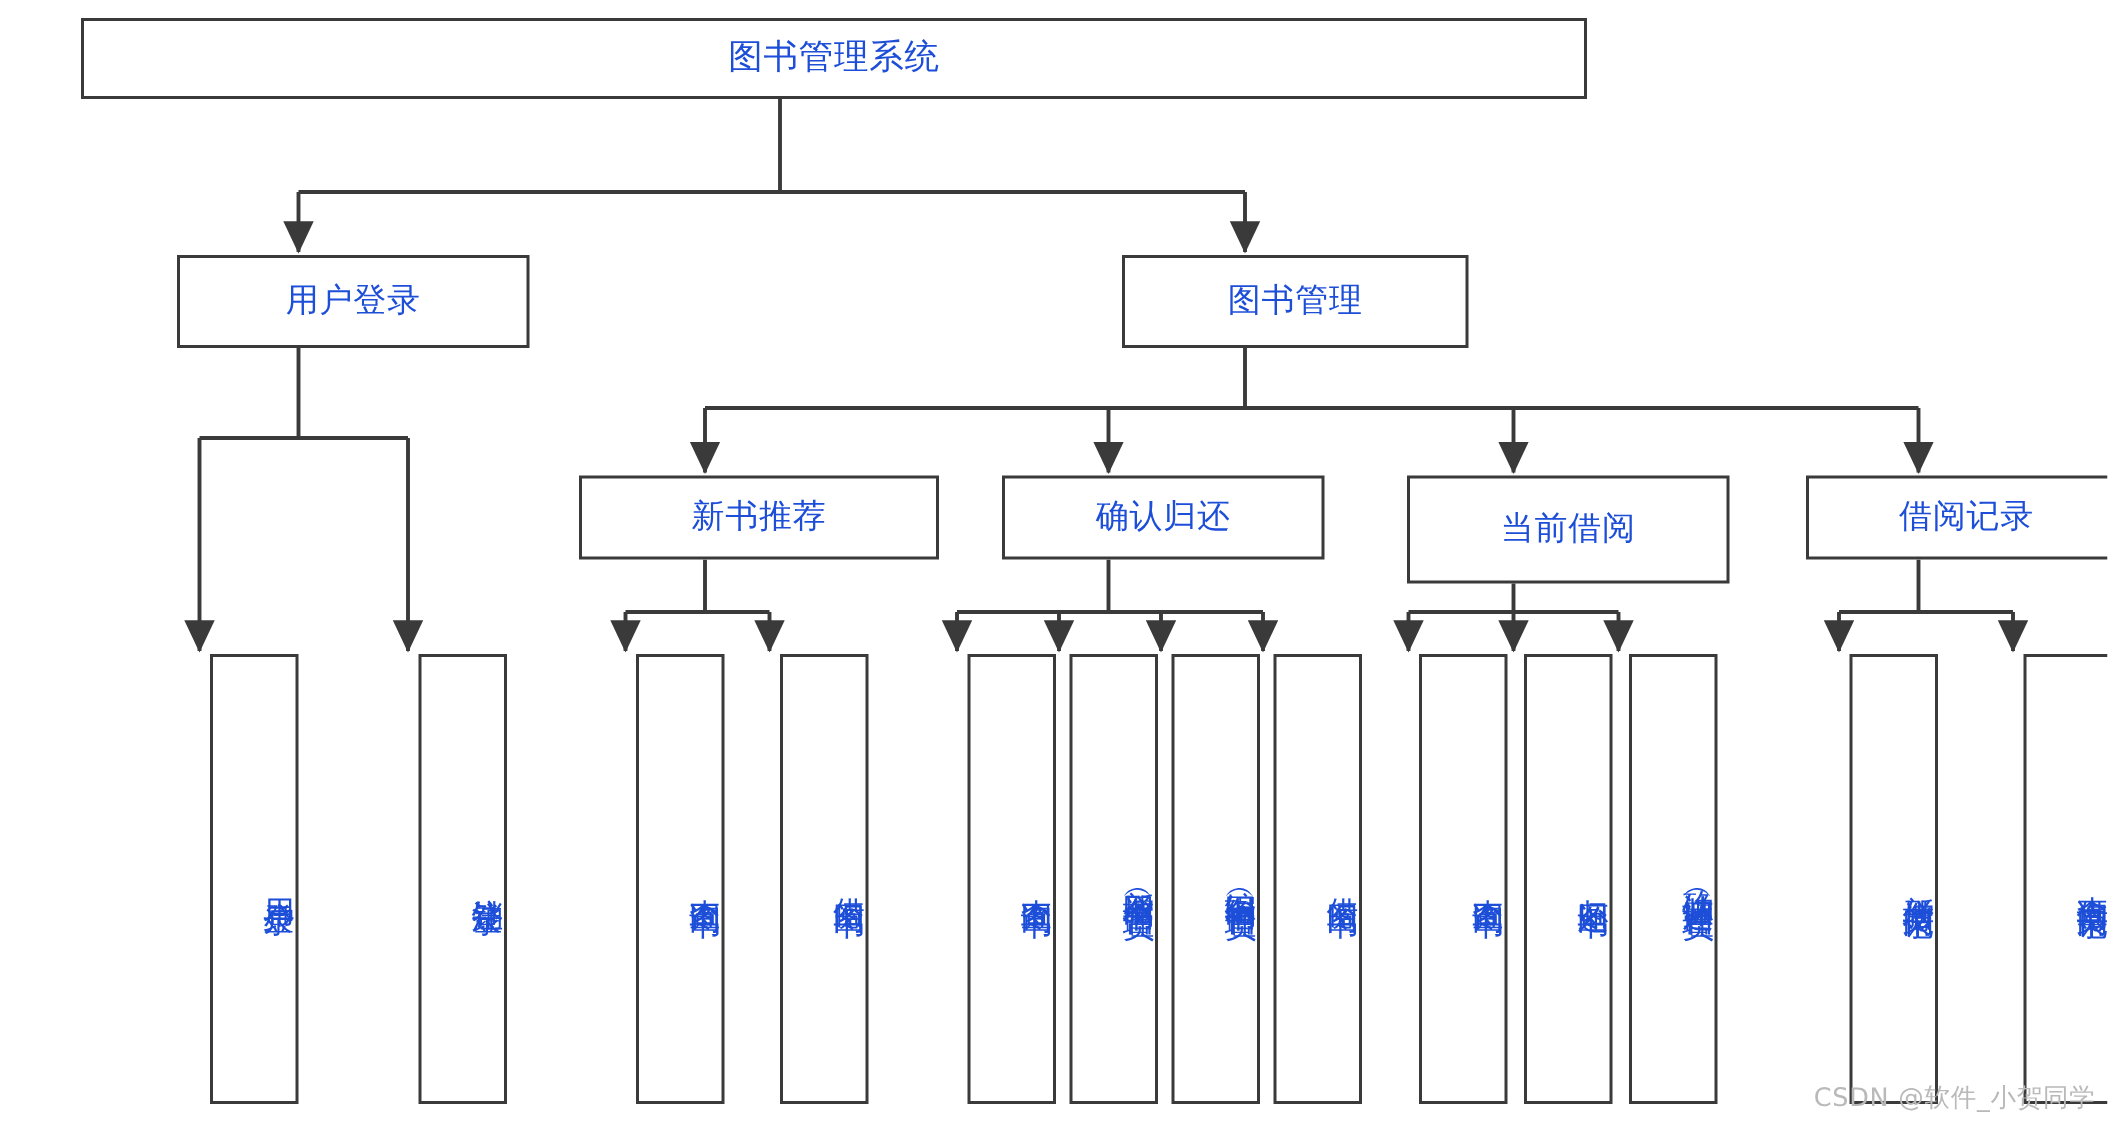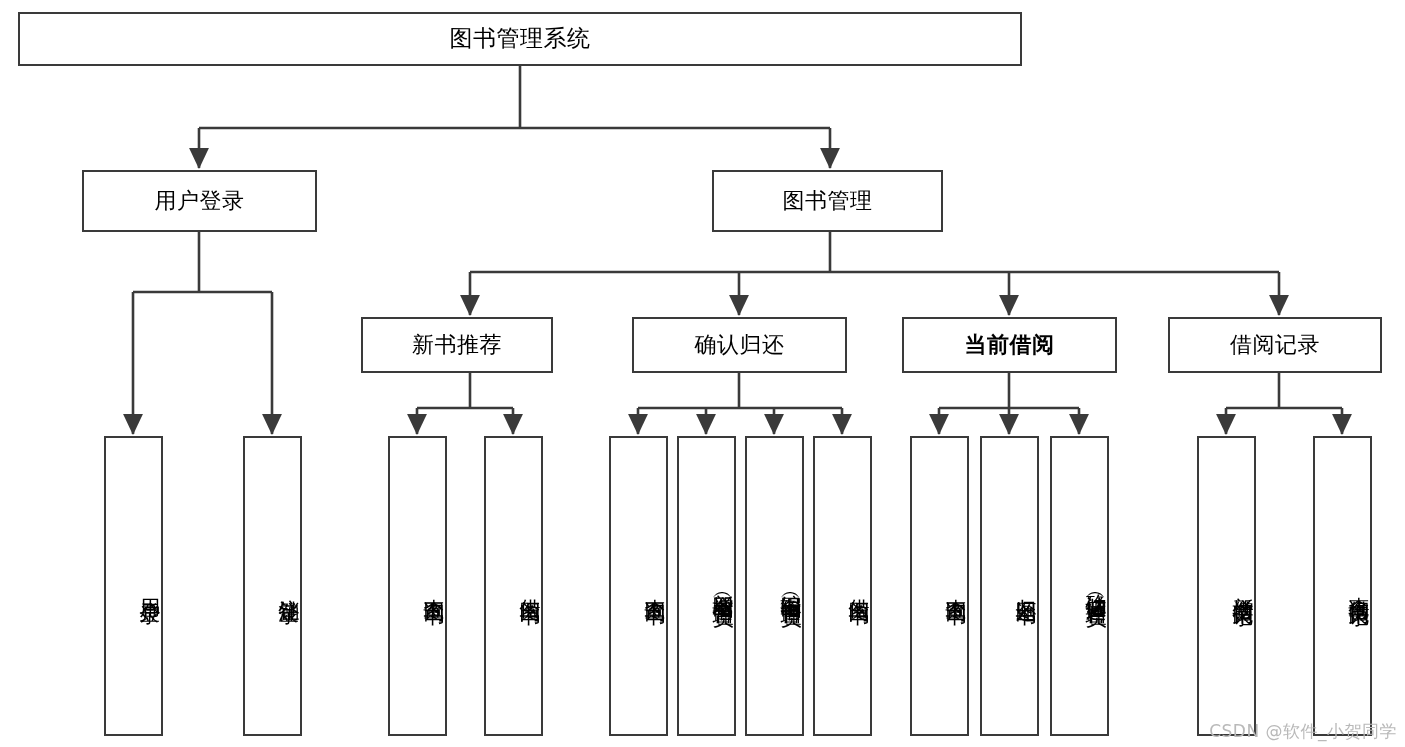--- a/index.html
+++ b/index.html
@@ -26,22 +26,23 @@
     pointer-events: none;
   }
   .node {
     position: absolute;
     box-sizing: border-box;
     border: 2.5px solid #3a3a3a;
     background: #ffffff;
     display: flex;
     align-items: center;
     justify-content: center;
-    color: #000000;
+    color: #1d4ed8;
     line-height: 1.12;
+    margin-left: 36px;
   }
   .node.horiz {
     font-size: 22px;
     letter-spacing: 0.5px;
   }
   .node.vert {
     writing-mode: vertical-rl;
     text-orientation: upright;
     font-size: 21px;
     letter-spacing: 2px;
@@ -126,27 +127,27 @@
     <span class="label">图书管理系统</span>
   </div>
 
   <div class="node horiz" style="left: 82px; top: 170px; width: 235px; height: 62px;">
     <span class="label">用户登录</span>
   </div>
   <div class="node horiz" style="left: 712px; top: 170px; width: 231px; height: 62px;">
     <span class="label">图书管理</span>
   </div>
 
-  <div class="node horiz" style="left: 361px; top: 317px; width: 192px; height: 56px;">
+  <div class="node horiz" style="left: 350px; top: 317px; width: 240px; height: 56px;">
     <span class="label">新书推荐</span>
   </div>
   <div class="node horiz" style="left: 632px; top: 317px; width: 215px; height: 56px;">
     <span class="label">确认归还</span>
   </div>
-  <div class="node horiz" style="left: 902px; top: 317px; width: 215px; height: 56px; font-weight: bold;">
+  <div class="node horiz" style="left: 902px; top: 317px; width: 215px; height: 72px;">
     <span class="label">当前借阅</span>
   </div>
   <div class="node horiz" style="left: 1168px; top: 317px; width: 214px; height: 56px;">
     <span class="label">借阅记录</span>
   </div>
 
   <div class="node vert" style="left: 104px; top: 436px; width: 59px; height: 300px;">
     <span class="label">用户登录</span>
   </div>
   <div class="node vert" style="left: 243px; top: 436px; width: 59px; height: 300px;">

